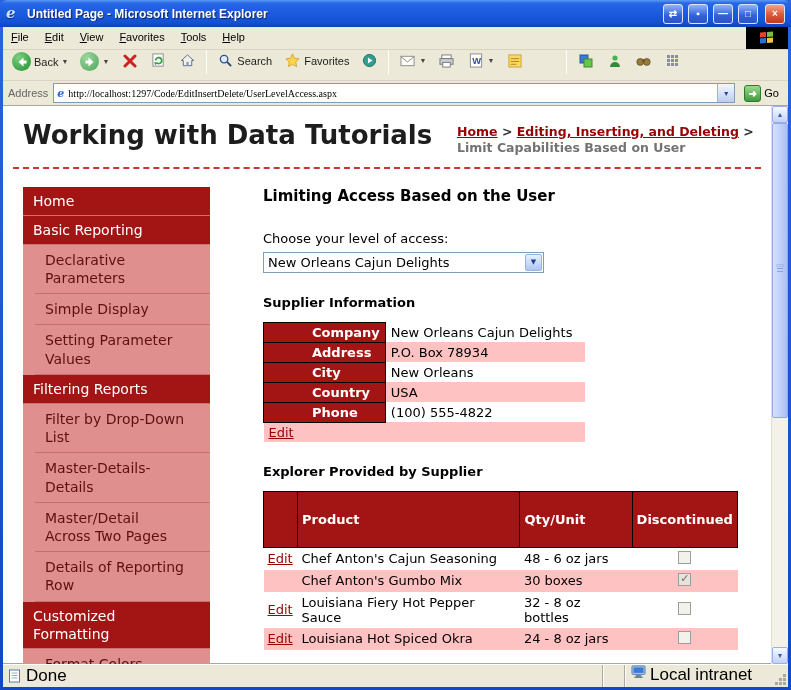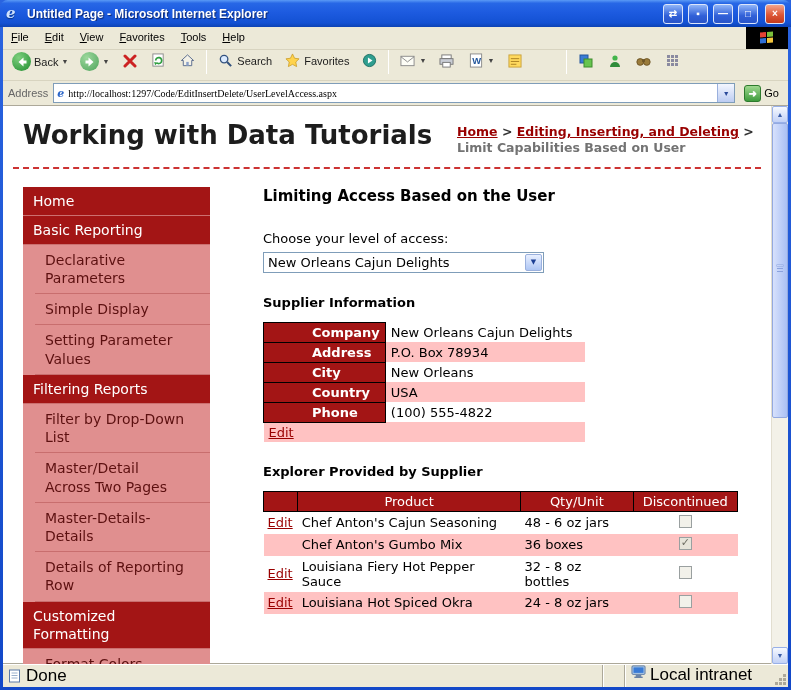--- a/index.html
+++ b/index.html
@@ -61,21 +61,21 @@
   .sel-arrow{width:17px;height:17px;margin:1px;background:linear-gradient(#e8efff,#aec6f4);border:1px solid #9ab0dd;border-radius:2px;color:#1c3f94;font-size:7px;display:flex;align-items:center;justify-content:center;}
   .h2{font-size:13px;font-weight:bold;margin:22px 0 12px 0;}
   table{border-collapse:collapse;font-size:13px;}
   .supplier-table td{padding:2px 5px;}
   .supplier-table .lbl{background:#a31515;color:#fff;font-weight:bold;border:1px solid #000;width:78px;padding-left:48px;}
   .supplier-table .val{width:200px;}
   .supplier-table tr.alt .val{background:#ffc2c2;}
   .supplier-table tr.editrow td{background:#ffc2c2;}
   .editlink{color:#990000;text-decoration:underline;cursor:pointer;}
   .products-table{width:475px;}
-  .products-table th{background:#a31515;color:#fff;font-weight:normal;border:1px solid #000;padding:2px 4px;text-align:center;}
+  .products-table th{background:#a31515;color:#fff;font-weight:bold;border:1px solid #000;padding:20px 4px;text-align:left;}
   .products-table td{padding:3px 4px;vertical-align:middle;}
   .products-table tr.alt td{background:#ffc2c2;}
   .col-edit{width:34px;}
   .col-product{width:222px;}
   .col-qty{width:112px;}
   .col-disc{width:104px;}
   .td-disc{text-align:center;}
   .checkbox{display:inline-block;width:13px;height:13px;border:1px solid #9aa0a0;background:#f2f1ea;position:relative;}
   .checkbox.checked{background:#e6e4da;}
   .checkbox.checked::after{content:"✓";position:absolute;top:-2px;left:1px;font-size:11px;font-weight:bold;color:#6e6e64;}
@@ -310,22 +310,22 @@
       <div class="body-row">
 
         <div class="sidebar">
           <div class="nav0">Home</div>
           <div class="nav0">Basic Reporting</div>
           <div class="nav1">Declarative Parameters</div>
           <div class="nav1">Simple Display</div>
           <div class="nav1">Setting Parameter Values</div>
           <div class="nav0">Filtering Reports</div>
           <div class="nav1">Filter by Drop-Down List</div>
+          <div class="nav1">Master-Details-Details</div>
           <div class="nav1">Master/Detail Across Two Pages</div>
-          <div class="nav1">Master-Details-Details</div>
           <div class="nav1">Details of Reporting Row</div>
           <div class="nav0">Customized Formatting</div>
           <div class="nav1">Format Colors</div>
 
         </div>
 
         <div class="main">
           <div class="h1">Limiting Access Based on the User</div>
 
           <div class="access-label">Choose your level of access:</div>
@@ -380,21 +380,21 @@
             </tr>
             <tr>
               <td><a class="editlink">Edit</a></td>
               <td>Chef Anton's Cajun Seasoning</td>
               <td>48 - 6 oz jars</td>
               <td class="td-disc"><span class="checkbox"></span></td>
             </tr>
             <tr class="alt">
               <td><a class="editlink"></a></td>
               <td>Chef Anton's Gumbo Mix</td>
-              <td>36 boxes</td>
+              <td>30 boxes</td>
               <td class="td-disc"><span class="checkbox checked"></span></td>
             </tr>
             <tr>
               <td><a class="editlink">Edit</a></td>
               <td>Louisiana Fiery Hot Pepper Sauce</td>
               <td>32 - 8 oz bottles</td>
               <td class="td-disc"><span class="checkbox"></span></td>
             </tr>
             <tr class="alt">
               <td><a class="editlink">Edit</a></td>

